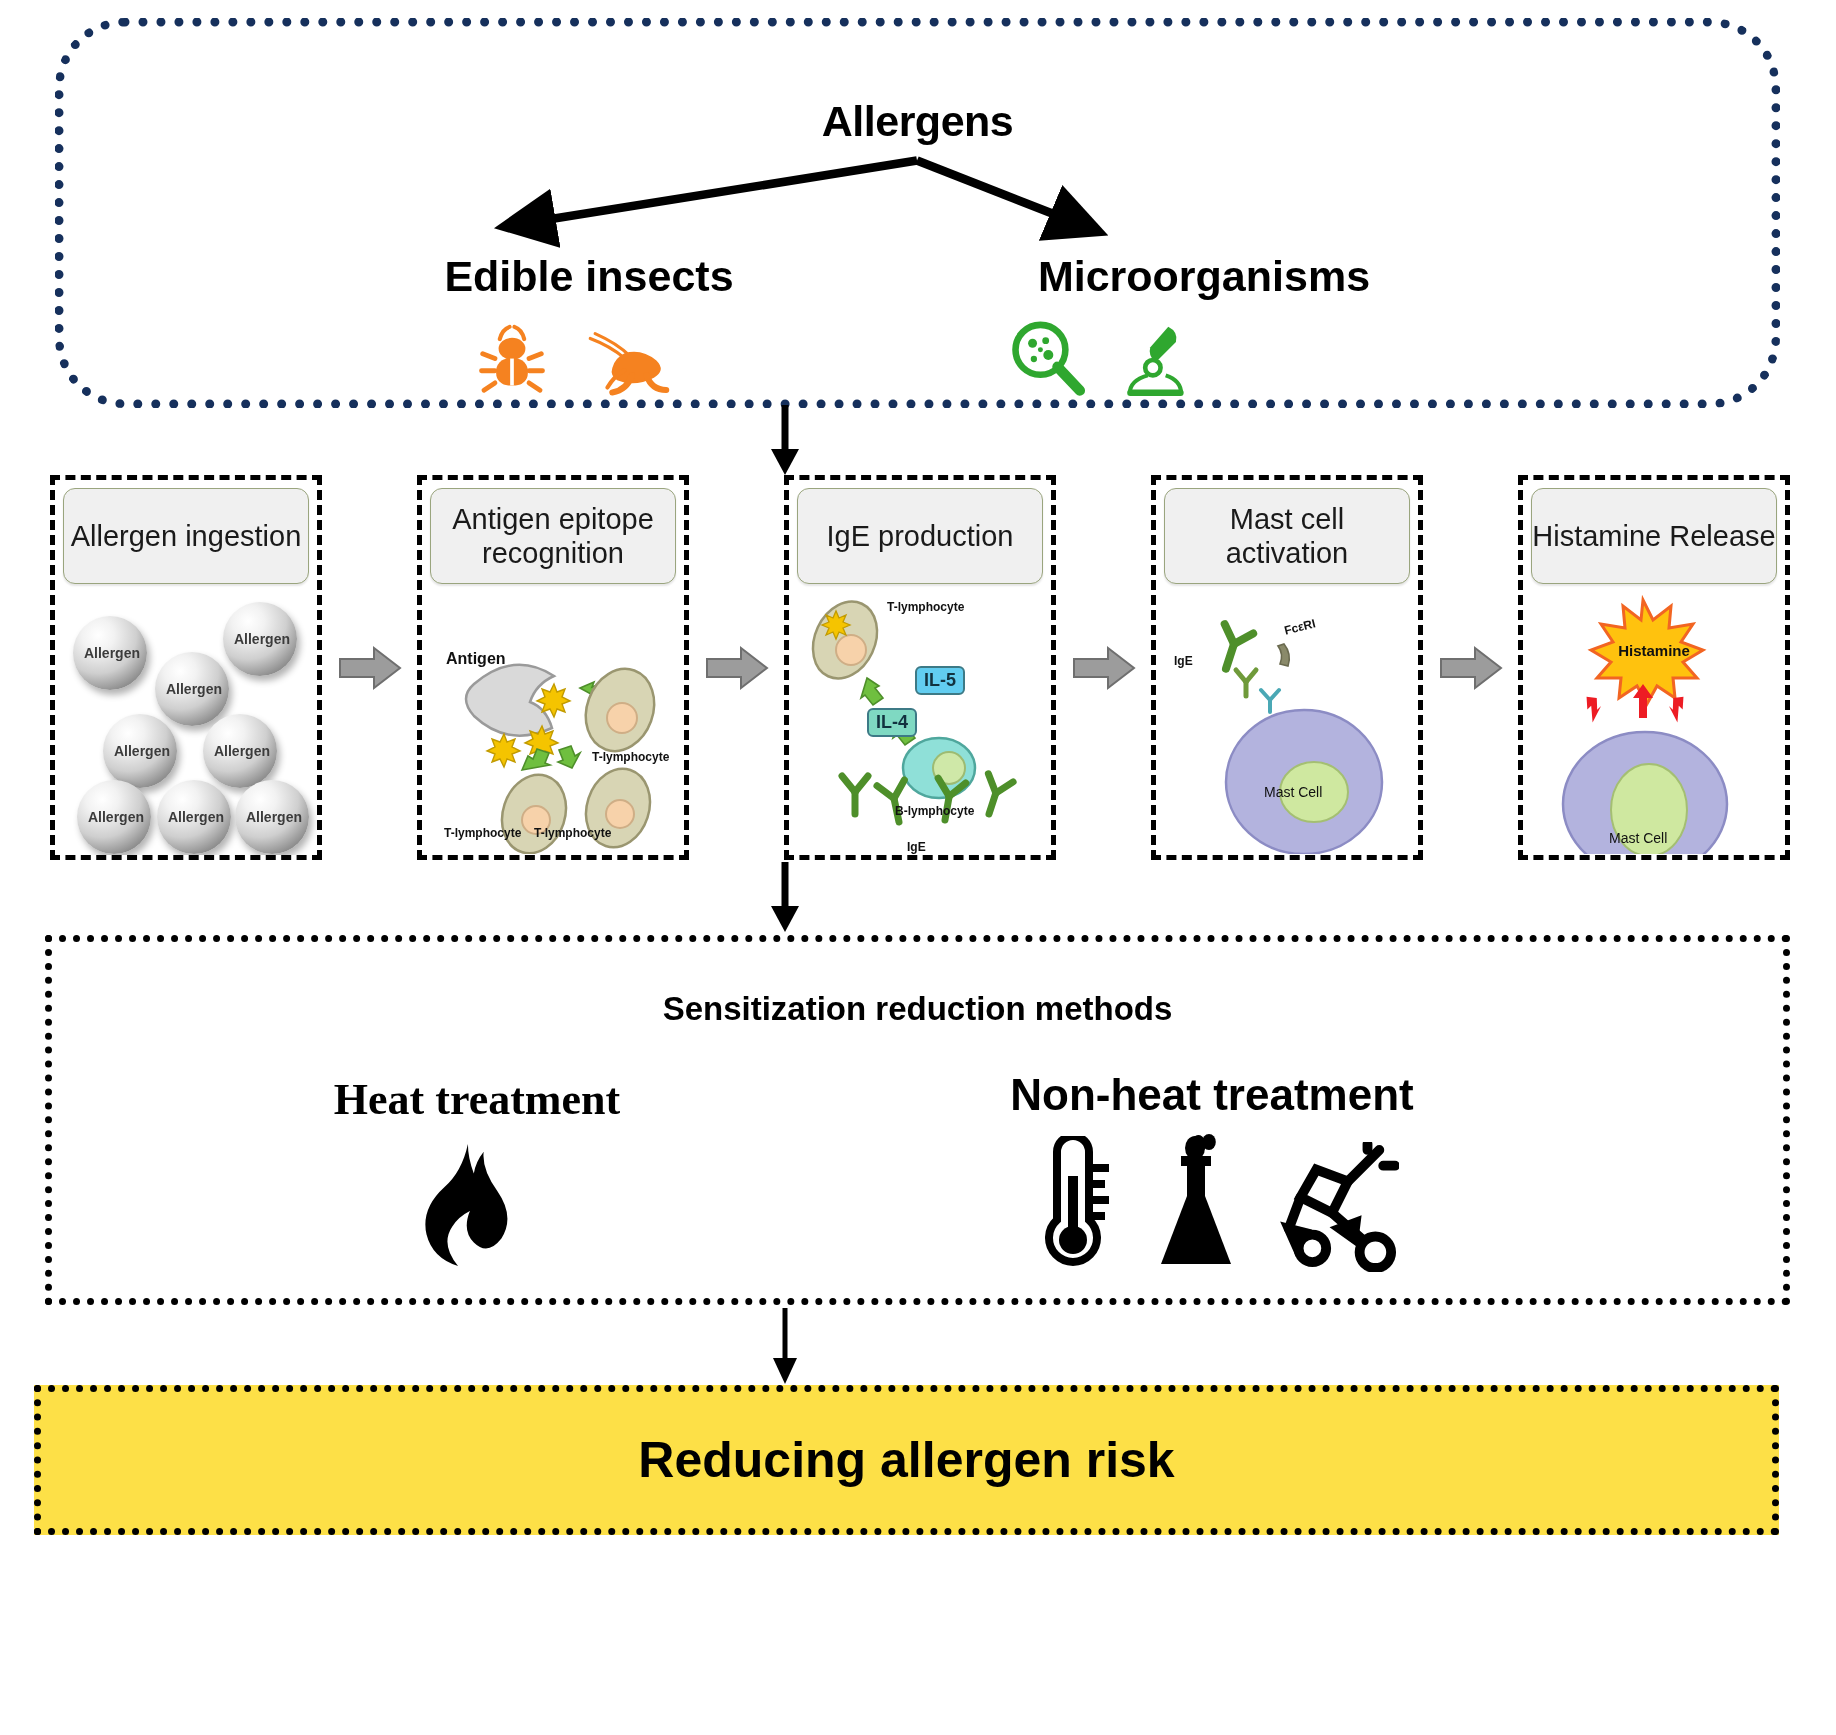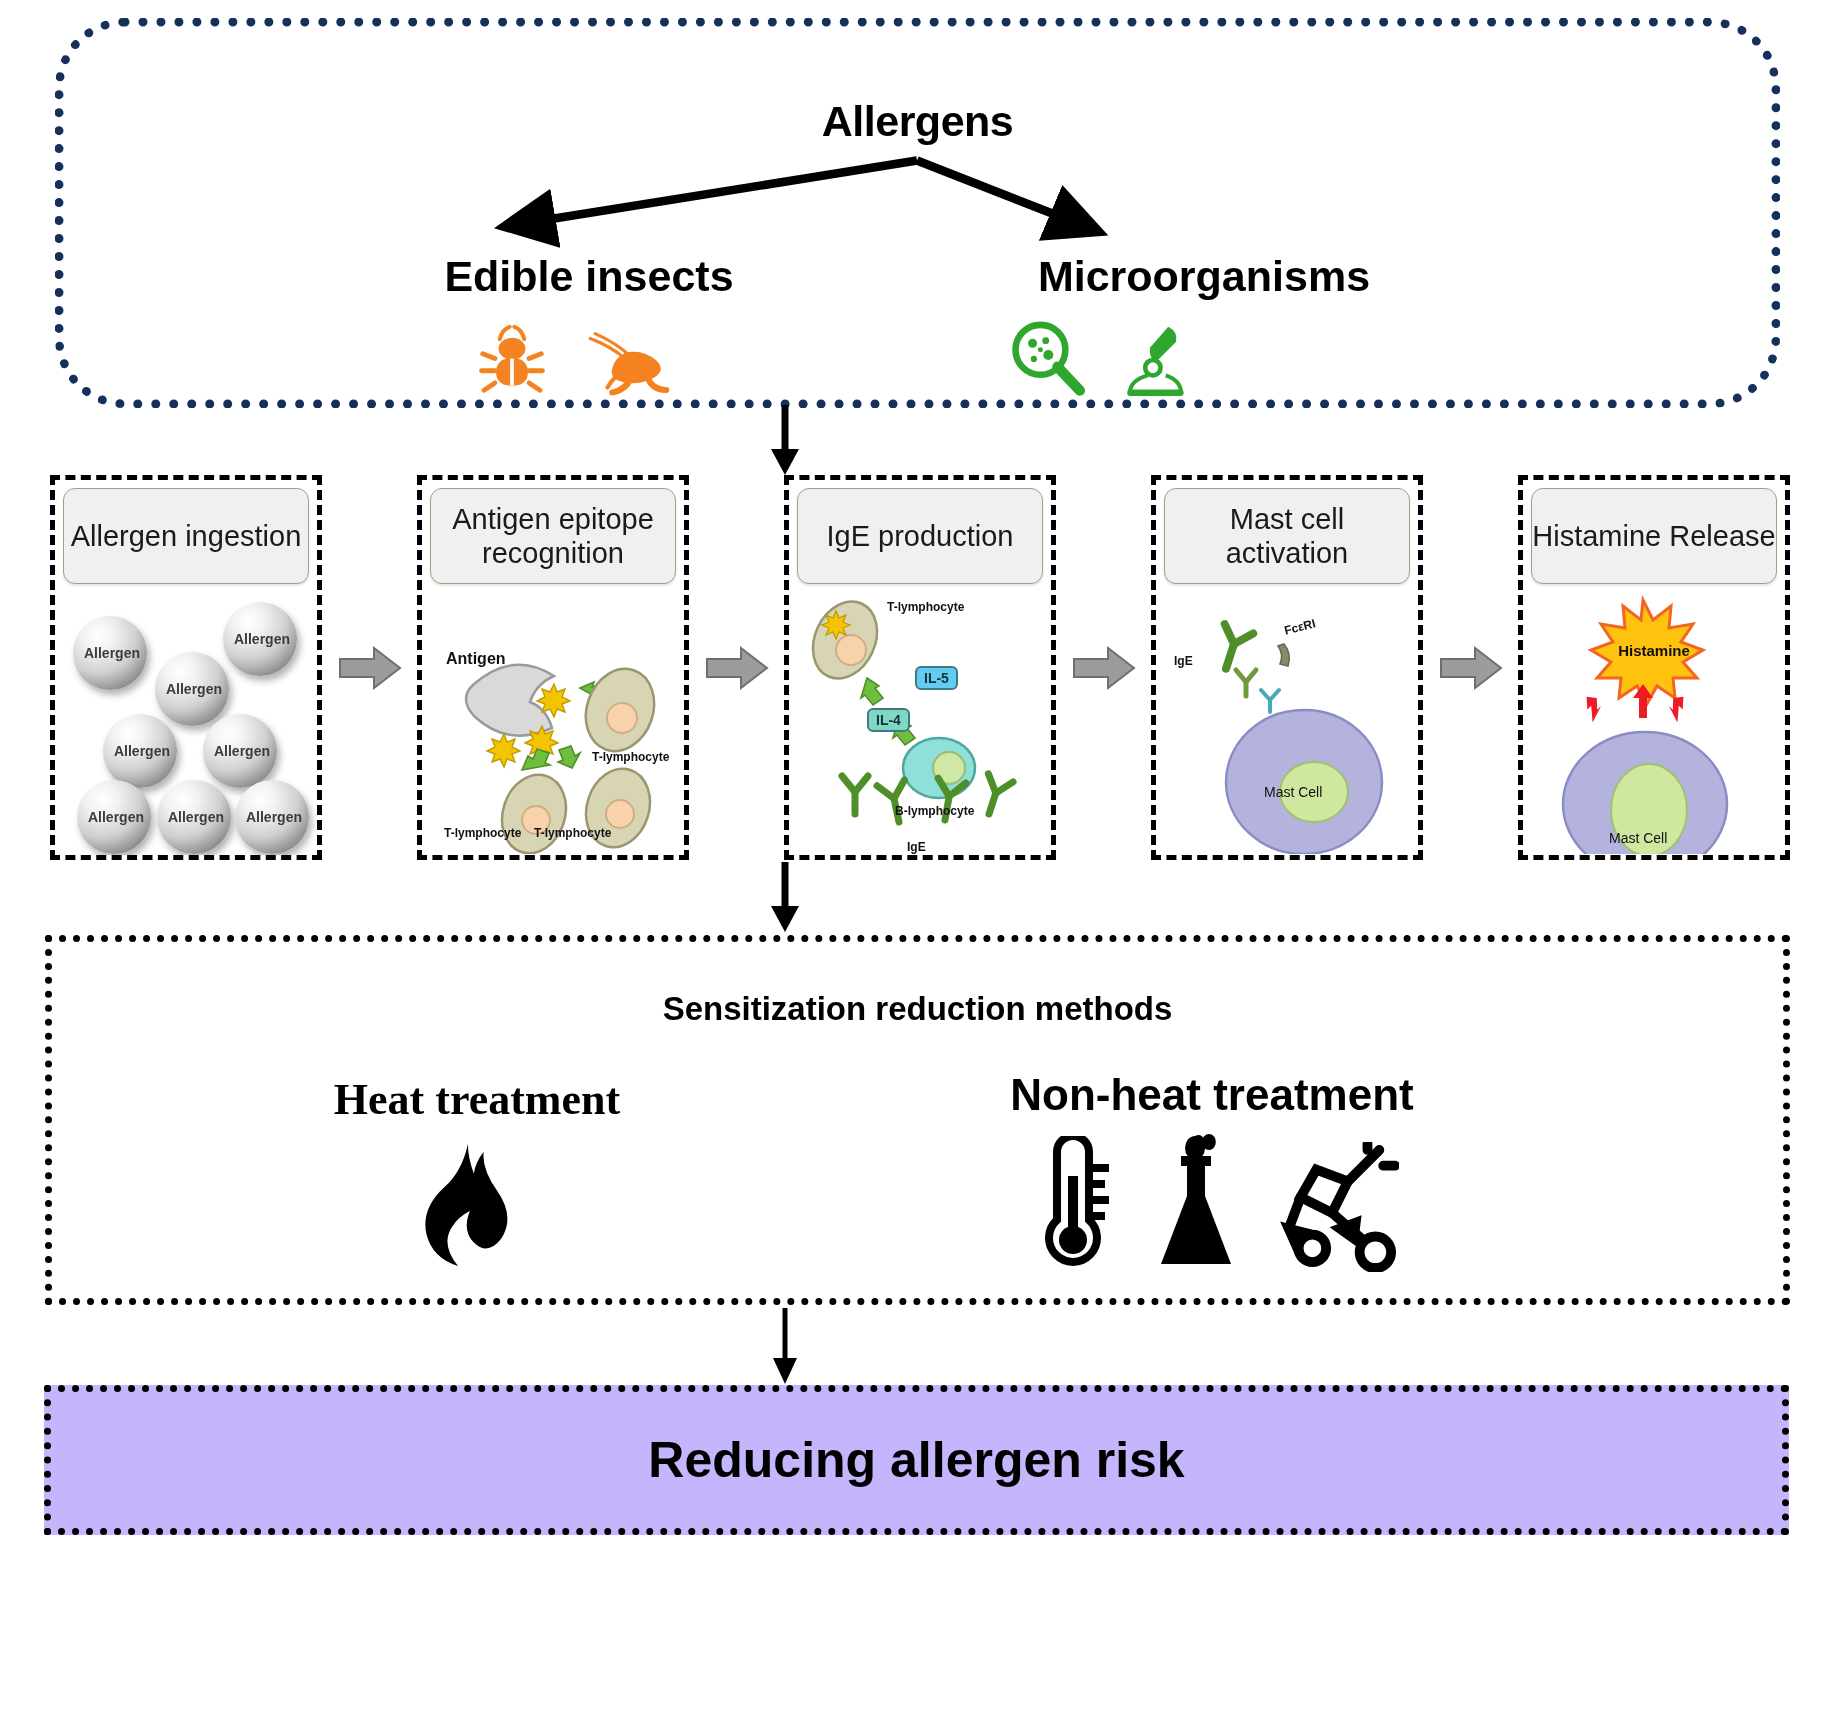--- a/index.html
+++ b/index.html
@@ -84,21 +84,21 @@
     font-size: 14px; font-weight: bold; color: #3b3b3b;
     transform: translate(2px, 0px);
   }
   .tiny-label {
     position: absolute;
     font-size: 12px; font-weight: bold; color: #111; white-space: nowrap;
   }
   .il-chip {
     position: absolute;
     padding: 2px 7px;
-    font-size: 14px; font-weight: bold; color: #12323f;
+    font-size: 18px; font-weight: bold; color: #12323f;
     border-radius: 6px; border: 2px solid #3d7a86;
     white-space: nowrap;
   }
   .il5 { background: #62cdf0; }
   .il4 { background: #7fd9c2; }
   .burst-text {
     position: absolute; left: 0; width: 100%;
     text-align: center; font-size: 15px; font-weight: bold; color: #111;
     top: 44%;
   }
@@ -122,24 +122,24 @@
   .lbl-heat { top: 132px; left: 215px; width: 420px; font-family: Liberation Serif, serif; }
   .lbl-nonheat { top: 128px; left: 880px; width: 560px; }
 
   .treat-icons { position: absolute; display:flex; align-items: flex-end; gap: 26px; }
   .icons-heat { top: 200px; left: 350px; }
   .icons-nonheat { top: 190px; left: 965px; }
 
   
   .final-panel {
     position: absolute;
-    left: 44px; top: 1385px;
+    left: 34px; top: 1385px;
     width: 1745px; height: 150px;
     border: 7px dotted #000;
-    background: #c4b5fd;
+    background: #fde047;
     display:flex; align-items:center; justify-content:center;
   }
   .final-title { font-size: 50px; font-weight: bold; color:#000; }
 
   
   .connector { position: absolute; }
 </style>
 </head>
 <body>
 

